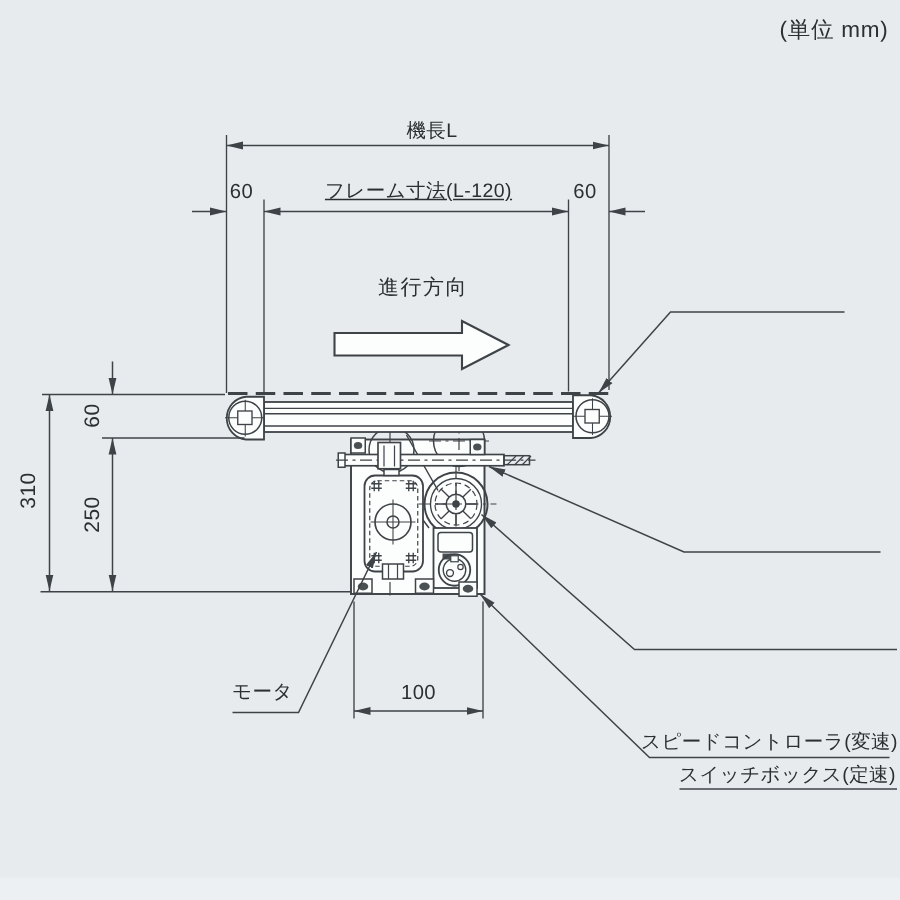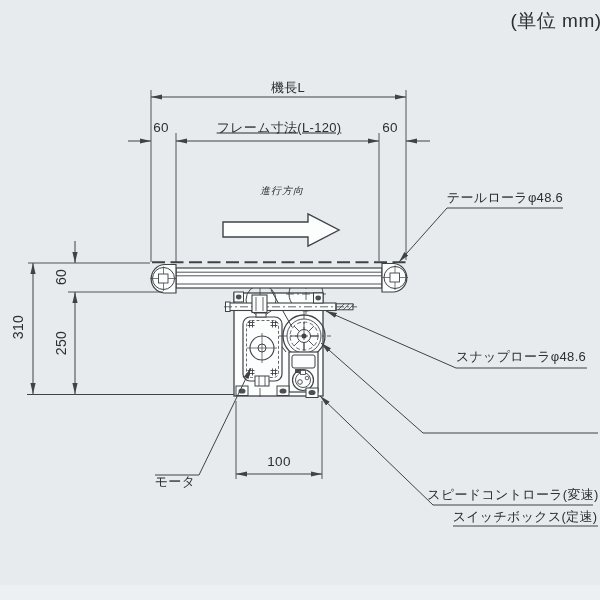--- a/index.html
+++ b/index.html
@@ -15,22 +15,22 @@
     position:absolute;
     transform:translate(-50%,-50%);
     white-space:nowrap;
     color:#2b2f32;
     font-size:13px;
     letter-spacing:0.3px;
     line-height:1;
   }
   .lbl.num{font-size:13.5px;}
   .lbl.rot{transform:translate(-50%,-50%) rotate(-90deg);font-size:14px;}
-  .lbl.unit{font-size:19px;letter-spacing:0.5px;}
-  .lbl.dir{font-size:10px;letter-spacing:1px;font-style:italic;}
+  .lbl.unit{font-size:15px;letter-spacing:0.5px;}
+  .lbl.dir{font-size:14px;letter-spacing:1px;}
   
   svg .ln{stroke:#3e4347;fill:none;}
   svg .wfill{fill:#fcfdfd;}
 </style>
 </head>
 <body>
 
 <div class="canvas">
 
   <svg class="art" width="600" height="600" viewBox="0 0 600 600">
@@ -179,24 +179,22 @@
 
   <div class="lbl unit" style="left:556px;top:20px;">(単位 mm)</div>
 
   <div class="lbl" style="left:288px;top:87px;">機長L</div>
   <div class="lbl" style="left:279px;top:127px;text-decoration:underline;">フレーム寸法(L-120)</div>
   <div class="lbl num" style="left:161px;top:128px;">60</div>
   <div class="lbl num" style="left:390px;top:128px;">60</div>
 
   <div class="lbl dir" style="left:282px;top:191px;">進行方向</div>
 
-  <div class="lbl" style="left:505px;top:197px;">テールローラφ48.6</div>
-  <div class="lbl" style="left:521px;top:356px;">スナップローラφ48.6</div>
   <div class="lbl" style="left:525px;top:516px;">スイッチボックス(定速)</div>
   <div class="lbl" style="left:513px;top:494px;">スピードコントローラ(変速)</div>
-  <div class="lbl" style="left:175px;top:461px;margin-top:20px;">モータ</div>
+  <div class="lbl" style="left:175px;top:461px;">モータ</div>
 
   <div class="lbl num" style="left:279px;top:462px;">100</div>
   <div class="lbl rot" style="left:61px;top:277px;">60</div>
   <div class="lbl rot" style="left:61px;top:343px;">250</div>
   <div class="lbl rot" style="left:18px;top:327px;">310</div>
 
 </div>
 
 </body></html>

